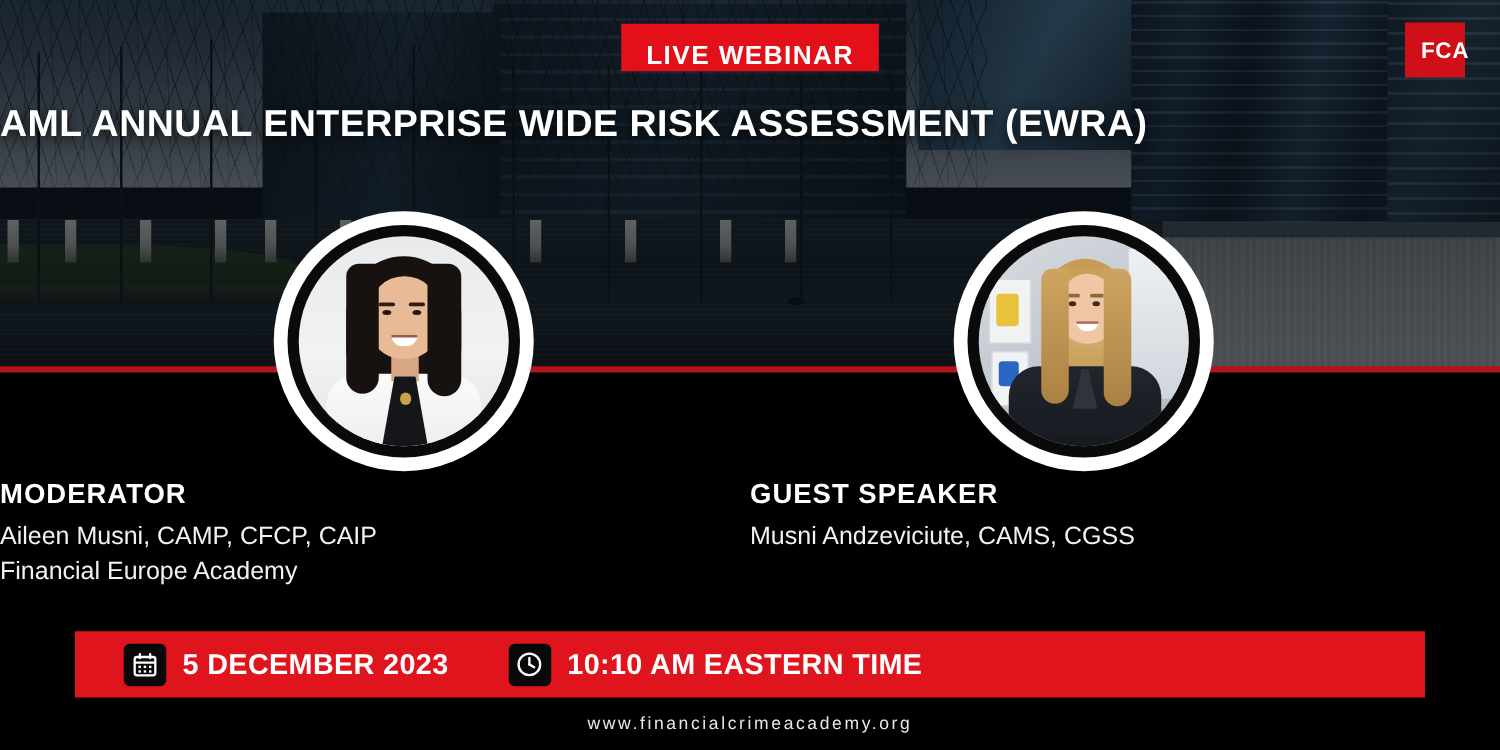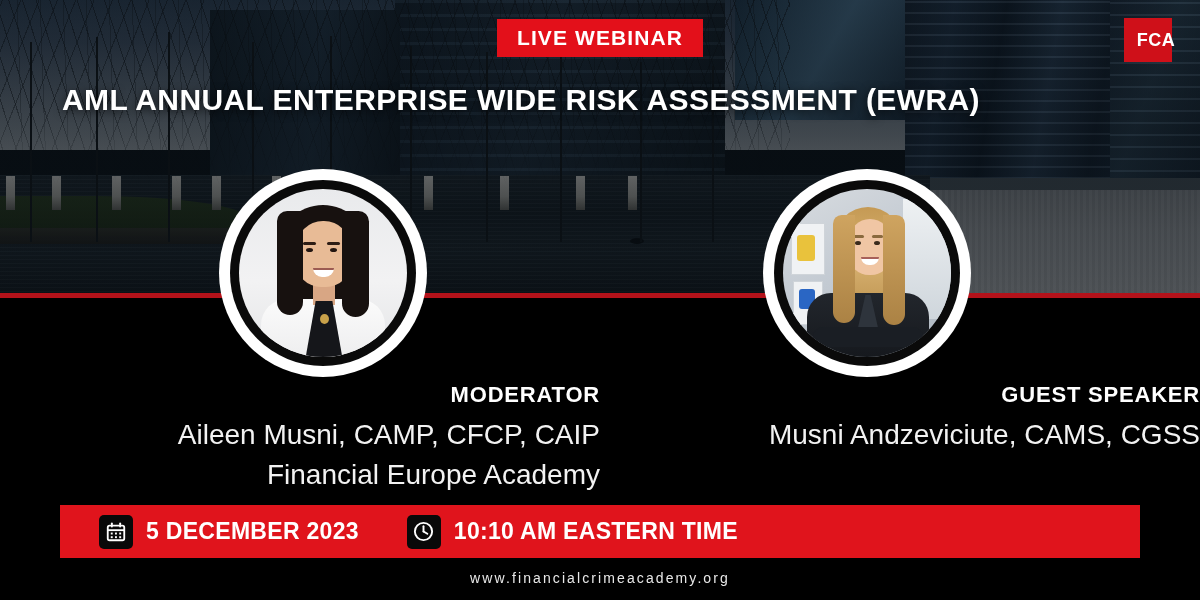--- a/index.html
+++ b/index.html
@@ -152,21 +152,21 @@
     position:absolute; left:0; top:293px; width:1200px; height:5px;
     background:#b3121a;
     z-index:6;
   }
 
   
   .live-badge {
     position:absolute; left:497px; top:19px;
     width:206px; height:38px;
     background:#e3101a;
-    display:flex; align-items:center; justify-content:center;
+    display:flex; align-items:flex-end; justify-content:center;
     z-index:8;
   }
   .live-badge span {
     color:#fff; font-size:21px; font-weight:bold;
     letter-spacing:1.1px;
   }
 
   
   .fca-logo {
     position:absolute; left:1124px; top:18px;
@@ -175,21 +175,21 @@
     display:flex; align-items:center; justify-content:center;
     z-index:8;
   }
   .fca-logo span {
     color:#fff; font-size:18px; font-weight:bold; letter-spacing:.5px;padding-left:16px;
   }
 
   
   .main-title {
     position:absolute; left:0; top:83px; width:980px;
-    text-align:right;
+    text-align:left;
     color:#fff;
     font-size:30px; font-weight:bold;
     letter-spacing:.4px;
     z-index:8;
     text-shadow:0 2px 10px rgba(0,0,0,.75);
     white-space:nowrap;
   }
 
   
   .portrait {
@@ -334,29 +334,28 @@
   .ph-b .arms {
     position:absolute; left:30px; top:138px; width:110px; height:20px;
     background:#1a1e24; border-radius:10px;
   }
 
   
   .speakers {
     position:absolute; left:0; top:382px; width:1200px;
     display:flex; z-index:7;
   }
-  .sp-col { width:600px; text-align:right; color:#fff; }
+  .sp-col { width:600px; text-align:left; color:#fff; }
   .sp-role {
     font-size:22px; font-weight:bold; letter-spacing:.8px;
     margin-bottom:7px;
   }
   .sp-line {
-    font-size:28px; font-weight:300; line-height:1.42;
+    font-size:20px; font-weight:300; line-height:1.42;
     color:#f2f2f2;
-    margin-left:29px;
   }
 
   
   .red-bar {
     position:absolute; left:60px; top:505px;
     width:1080px; height:53px;
     background:#e0141c;
     display:flex; align-items:center;
     z-index:7;
   }

